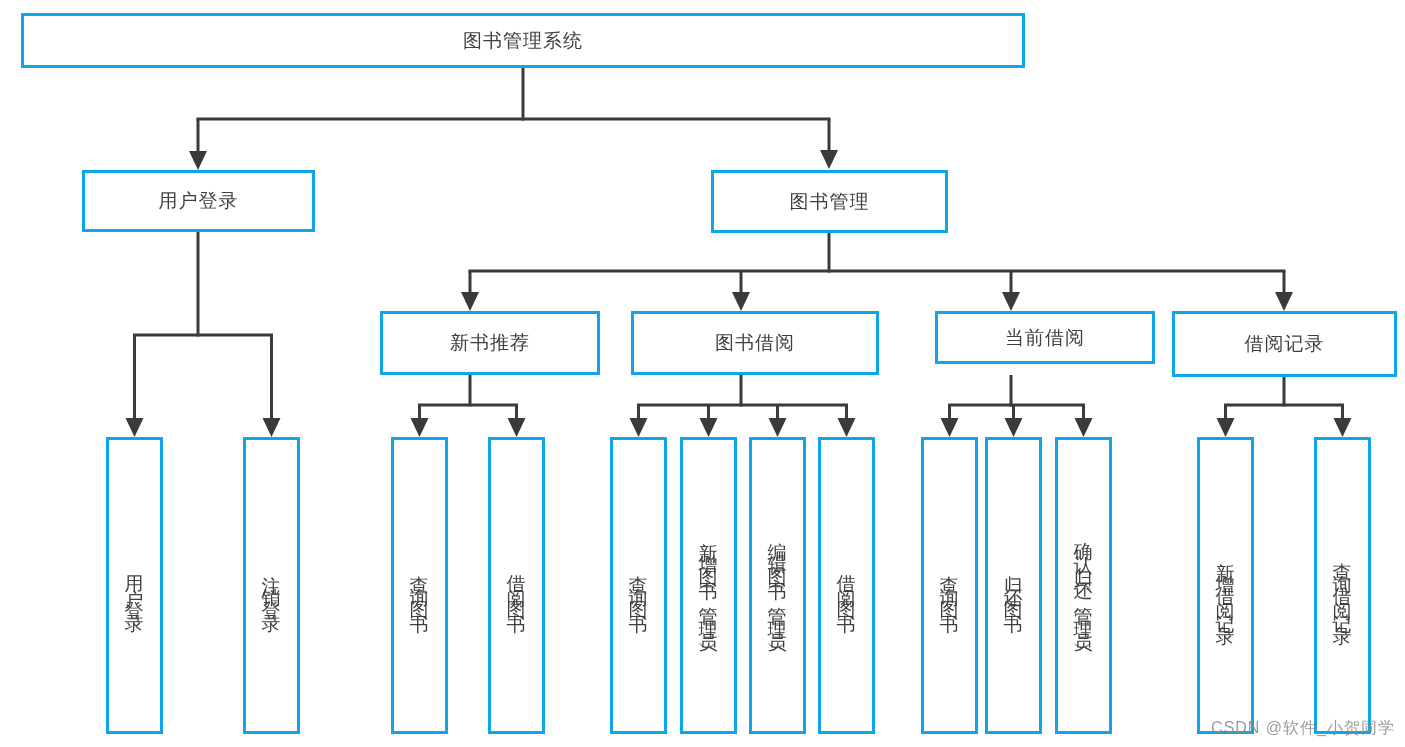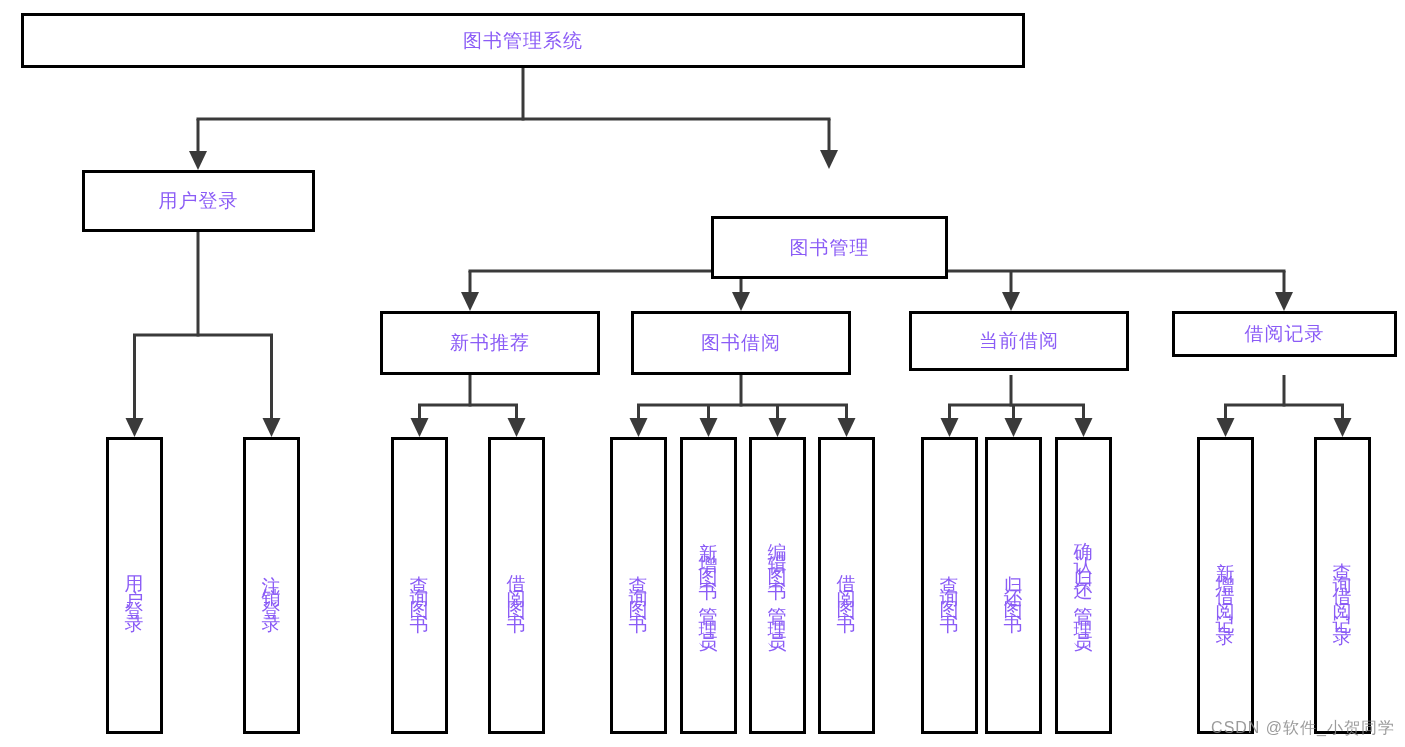--- a/index.html
+++ b/index.html
@@ -14,26 +14,26 @@
   svg.connectors {
     position: absolute;
     left: 0; top: 0;
     width: 1405px; height: 747px;
   }
   svg.connectors line { stroke: #3a3a3a; stroke-width: 3; }
   svg.connectors polygon { fill: #3a3a3a; }
   .node {
     position: absolute;
     box-sizing: border-box;
-    border: 3px solid #000000;
+    border: 3px solid #0ea5e9;
     background: #ffffff;
     display: flex;
     align-items: center;
     justify-content: center;
-    color: #8b5cf6;
+    color: #404040;
     font-size: 19px;
     letter-spacing: 1px;
     text-align: center;
   }
   .leaf { font-size: 19px; }
   .vtext {
     writing-mode: vertical-rl;
     text-orientation: mixed;
     letter-spacing: 13px;
     line-height: 1;
@@ -130,34 +130,34 @@
     </g>
   </svg>
 
   <div class="node" style="left:21px;top:13px;width:1004px;height:55px;">
     <span>图书管理系统</span>
   </div>
 
   <div class="node" style="left:82px;top:170px;width:233px;height:62px;">
     <span>用户登录</span>
   </div>
-  <div class="node" style="left:711px;top:170px;width:237px;height:63px;margin-top:46px;">
+  <div class="node" style="left:711px;top:170px;width:237px;height:63px;">
     <span>图书管理</span>
   </div>
 
   <div class="node" style="left:380px;top:311px;width:220px;height:64px;">
     <span>新书推荐</span>
   </div>
-  <div class="node" style="left:631px;top:311px;width:220px;height:64px;">
+  <div class="node" style="left:631px;top:311px;width:248px;height:64px;">
     <span>图书借阅</span>
   </div>
-  <div class="node" style="left:909px;top:311px;width:220px;height:60px;font-family:Liberation Serif, serif;">
+  <div class="node" style="left:935px;top:311px;width:220px;height:53px;font-family:Liberation Serif, serif;">
     <span>当前借阅</span>
   </div>
-  <div class="node" style="left:1172px;top:311px;width:225px;height:46px;">
+  <div class="node" style="left:1172px;top:311px;width:225px;height:66px;">
     <span>借阅记录</span>
   </div>
 
   <div class="node leaf" style="left:106px;top:437px;width:57px;height:297px;">
     <span class="vtext">用户登录</span>
   </div>
   <div class="node leaf" style="left:243px;top:437px;width:57px;height:297px;">
     <span class="vtext">注销登录</span>
   </div>
 

